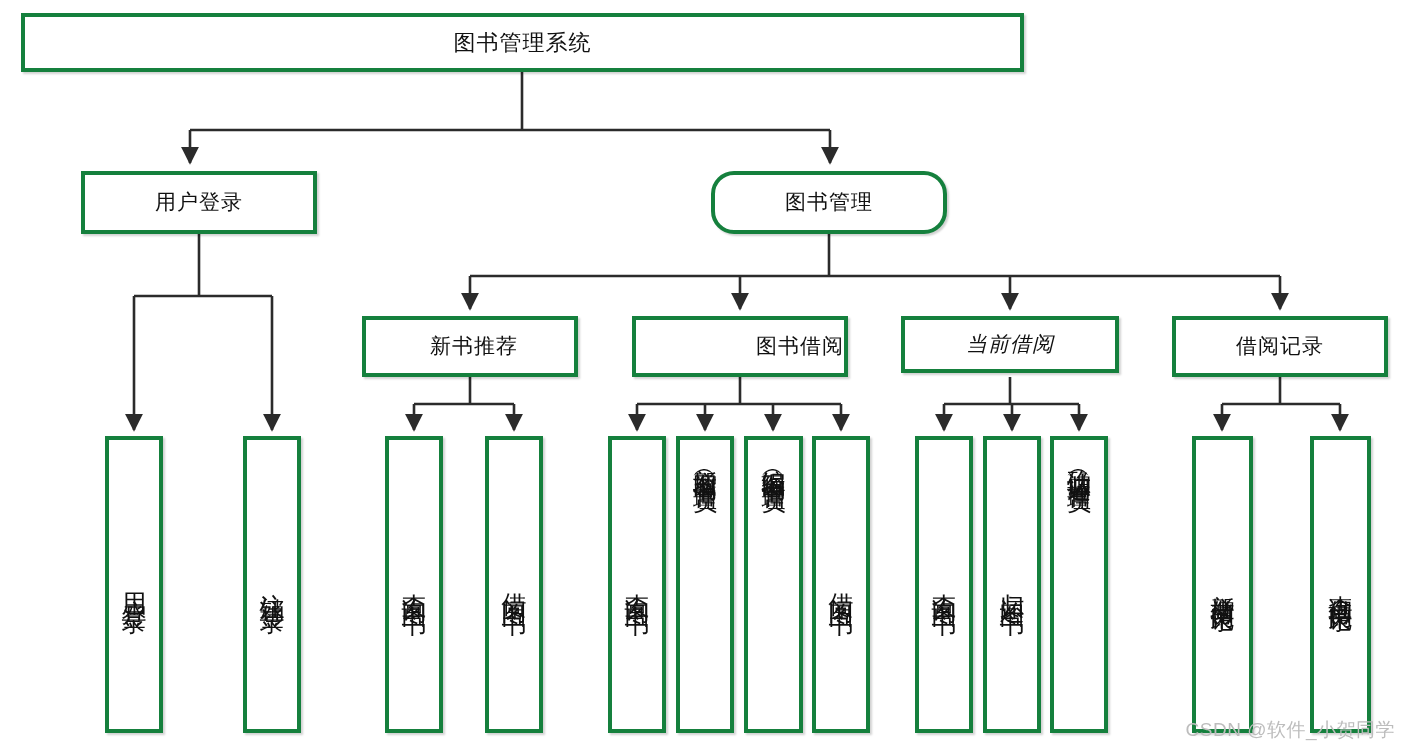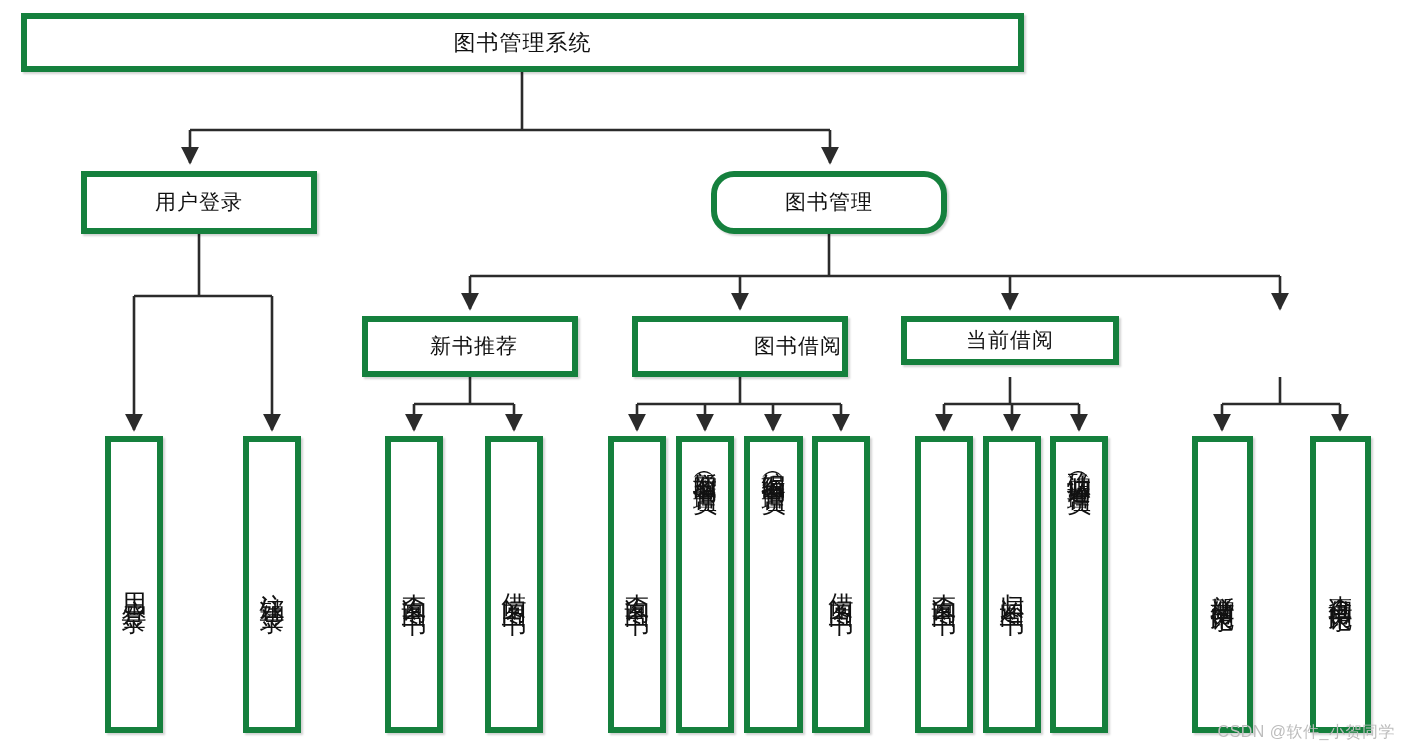--- a/index.html
+++ b/index.html
@@ -9,21 +9,21 @@
     font-family:"Liberation Sans","DejaVu Sans",sans-serif;
     overflow:hidden;
   }
   #canvas{position:relative;width:1405px;height:747px;}
   svg#edges{position:absolute;left:0;top:0;width:1405px;height:747px;pointer-events:none;}
 
   .node{
     position:absolute;
     box-sizing:border-box;
     background:#ffffff;
-    border:6px solid #15803d;
+    border:4px solid #15803d;
     box-shadow:2px 2px 2px rgba(0,0,0,0.18);
     display:flex;
     align-items:center;
     justify-content:center;
     color:#111111;
   }
   .node .lbl{
     display:block;
     text-align:center;
     line-height:1.15;
@@ -42,21 +42,21 @@
     letter-spacing:6px;
     line-height:1;
     white-space:pre;
   }
   .v.tall .lbl{font-size:24px;letter-spacing:3px;}
   .v.center{align-items:center;padding-top:0;}
 
   #watermark{
     position:absolute;
     right:10px;bottom:4px;
-    font-size:16px;
+    font-size:19px;
     color:#bdbdbd;
     letter-spacing:0.5px;
     white-space:nowrap;
   }
 </style>
 </head>
 <body>
 
 <div id="canvas">
 
@@ -120,22 +120,25 @@
   <div class="node h" style="left:711px;top:171px;width:236px;height:63px;border-radius:23px;">
     <span class="lbl">图书管理</span>
   </div>
 
   <div class="node h" style="left:362px;top:316px;width:216px;height:61px;padding-left:8px;">
     <span class="lbl">新书推荐</span>
   </div>
   <div class="node h" style="left:632px;top:316px;width:216px;height:61px;justify-content:flex-end;">
     <span class="lbl">图书借阅</span>
   </div>
-  <div class="node h" style="left:901px;top:316px;width:218px;height:49px;">
+  <div class="node h" style="left:901px;top:316px;width:218px;height:57px;font-style:italic;">
     <span class="lbl">当前借阅</span>
+  </div>
+  <div class="node h" style="left:1172px;top:316px;width:216px;height:61px;">
+    <span class="lbl">借阅记录</span>
   </div>
 
   <div class="node v center" style="left:105px;top:436px;width:58px;height:297px;">
     <span class="lbl">用户登录</span>
   </div>
   <div class="node v center" style="left:243px;top:436px;width:58px;height:297px;">
     <span class="lbl">注销登录</span>
   </div>
 
   <div class="node v center" style="left:385px;top:436px;width:58px;height:297px;">

